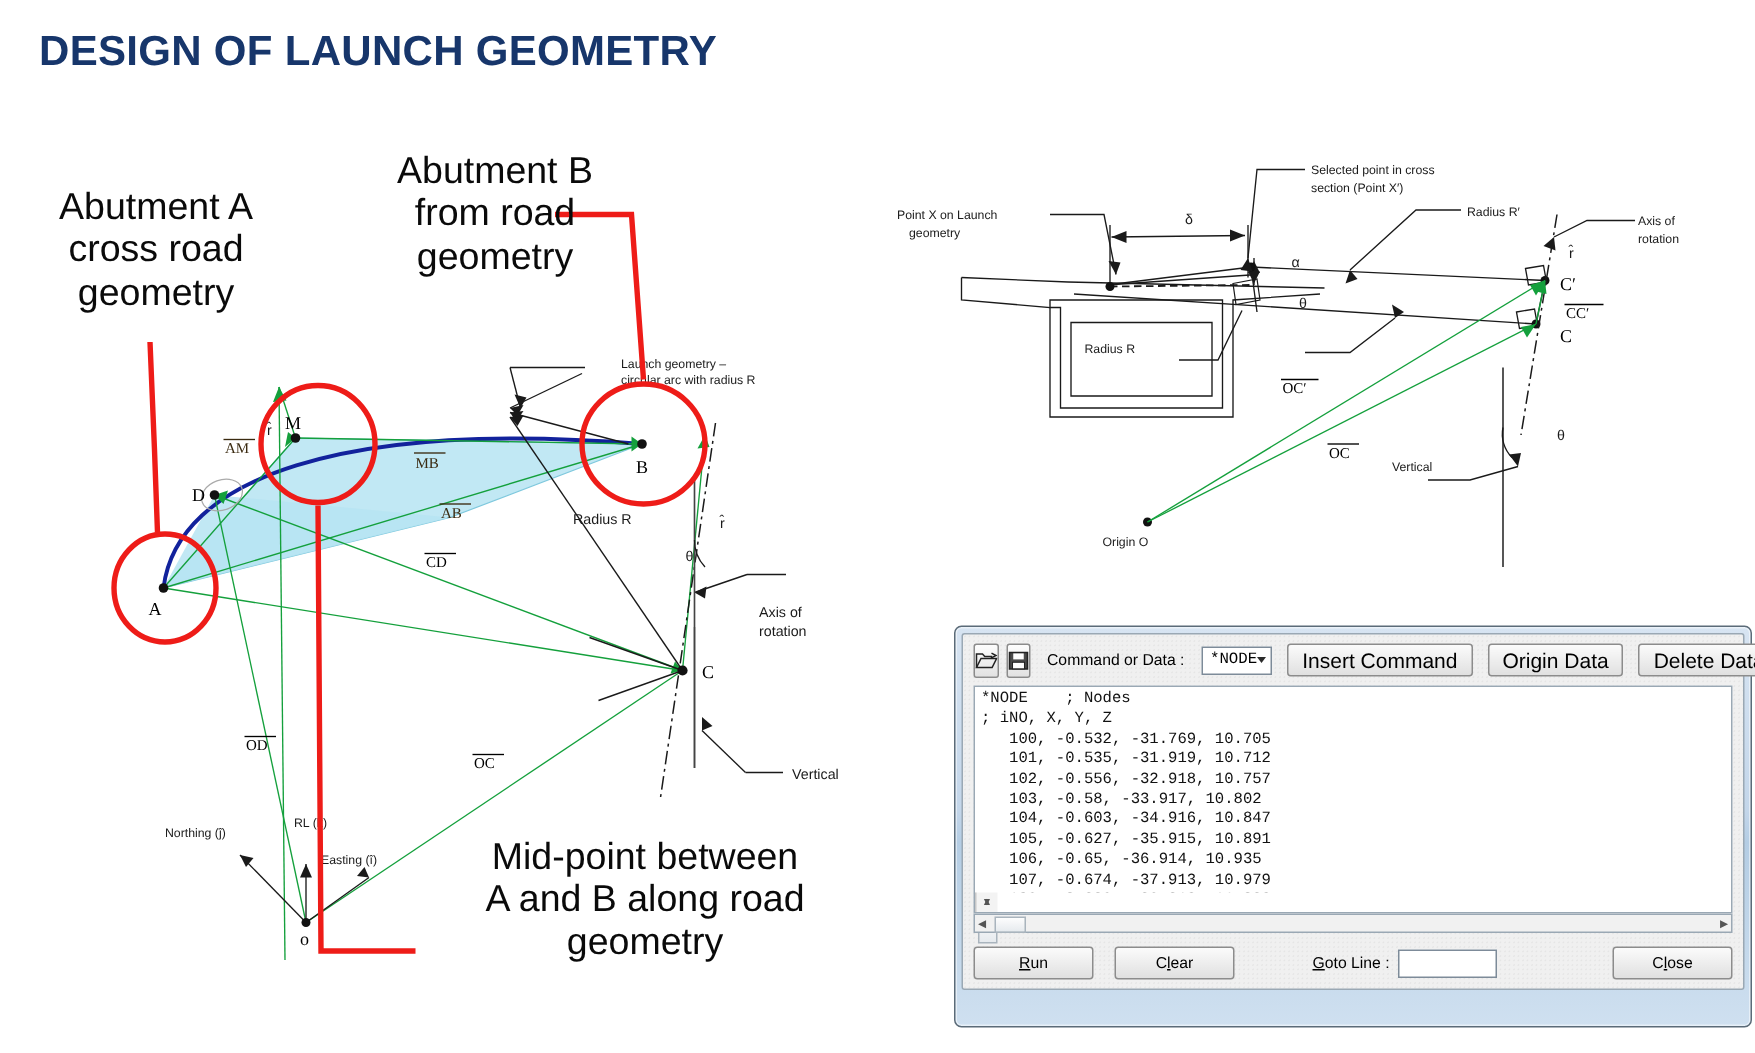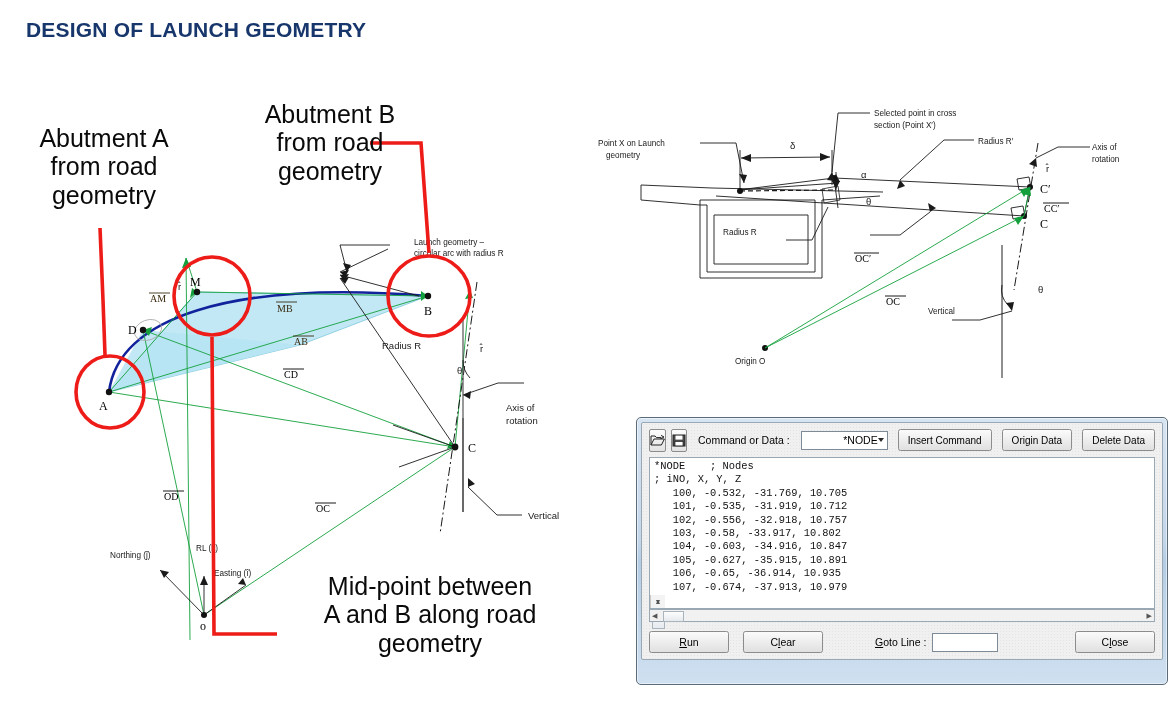--- a/index.html
+++ b/index.html
@@ -2,33 +2,33 @@
 <html><head>
 <meta charset="utf-8">
 <style>
   html,body{margin:0;padding:0;background:#ffffff;}
   body{width:1170px;height:702px;position:relative;overflow:hidden;
        font-family:"Liberation Sans",sans-serif;color:#000;}
 
   
   #slide-title{
     position:absolute;left:26px;top:18px;
-    font-size:21px;font-weight:bold;letter-spacing:.2px;
+    font-size:28px;font-weight:bold;letter-spacing:.2px;
     color:#17366b;white-space:nowrap;
   }
 
   
   .callout{
     position:absolute;font-size:25px;line-height:1.13;
     color:#0a0a0a;text-align:center;white-space:pre-line;
     font-family:"Liberation Sans",sans-serif;
   }
   #callout-a{left:6px;top:124px;width:196px;}
   #callout-b{left:230px;top:100px;width:200px;}
-  #callout-mid{left:280px;top:572px;width:300px;}
+  #callout-mid{left:280px;top:557px;width:300px;}
 
   
   svg.layer{position:absolute;left:0;top:0;width:1170px;height:702px;
             pointer-events:none;overflow:visible;}
 
   .dgm-txt{font-family:"Liberation Sans",sans-serif;font-size:9.5px;fill:#1a1a1a;}
   .dgm-txt-sm{font-family:"Liberation Sans",sans-serif;font-size:8.2px;fill:#1a1a1a;}
   .dgm-lbl{font-family:"Liberation Serif",serif;font-size:12px;fill:#000;}
   .dgm-vec{font-family:"Liberation Serif",serif;font-size:10px;fill:#3a2a10;}
   .dgm-vec2{font-family:"Liberation Serif",serif;font-size:10px;fill:#000;}
@@ -65,27 +65,27 @@
     height:238px;box-sizing:border-box;padding:6px 7px 20px 7px;position:relative;
     background-image:radial-gradient(#e4e4e4 0.6px,transparent 0.6px);
     background-size:3px 3px;
   }
   #mct-toolbar{display:flex;align-items:center;gap:5px;height:22px;}
   .tbtn{width:24px;height:21px;border:1px solid #8c8c8c;border-radius:2px;
         background:linear-gradient(180deg,#fdfdfd,#e2e2e2);
         display:flex;align-items:center;justify-content:center;}
   #lbl-cmd{font-size:10.5px;margin:0 6px 0 6px;white-space:nowrap;}
   #cmd-combo{width:158px;height:19px;border:1px solid #7d8b99;background:#fff;
-      display:flex;align-items:center;justify-content:flex-end;padding:0 3px 0 5px;
-      font-size:10.5px;box-sizing:border-box;}
+      display:flex;align-items:center;justify-content:center;padding:0 3px 0 5px;
+      font-size:10.5px;box-sizing:border-box;font-family:Liberation Mono, monospace;}
   .caret{width:0;height:0;border-left:3.5px solid transparent;border-right:3.5px solid transparent;
          border-top:4px solid #2b2b2b;}
   .pbtn{height:20px;border:1px solid #8c8c8c;border-radius:2.5px;
         background:linear-gradient(180deg,#fbfbfb,#e0e0e0);
-        font-size:10px;display:flex;align-items:center;justify-content:center;
+        font-size:14px;display:flex;align-items:center;justify-content:center;
         padding:0 9px;white-space:nowrap;margin-left:5px;}
 
   #editor-wrap{position:absolute;left:7px;right:7px;top:34px;height:150px;
       border:1px solid #9aa8b4;background:#fff;display:flex;flex-direction:column;}
   #editor{flex:1;overflow:hidden;padding:2px 0 0 4px;
       font-family:"Liberation Mono",monospace;font-size:10.4px;line-height:13.4px;
       color:#111;white-space:pre;}
   #vscroll{width:14px;border-left:1px solid #c8c8c8;background:#f3f3f3;position:relative;}
   .sb-arrow{height:13px;display:flex;align-items:center;justify-content:center;font-size:7px;color:#555;}
   #vthumb{position:absolute;left:1px;top:15px;width:11px;height:17px;
@@ -226,21 +226,21 @@
 <svg class="layer" id="red-annotations" viewBox="0 0 1170 702">
   <ellipse class="redring" cx="110" cy="392" rx="34" ry="36"></ellipse>
   <ellipse class="redring" cx="429" cy="296" rx="41" ry="40"></ellipse>
   <ellipse class="redring" cx="212" cy="296" rx="38" ry="39"></ellipse>
   <path class="redline" d="M100,228 L103,300 L105,355"></path>
   <path class="redline" d="M370,143 L421,143 L429,253"></path>
   <path class="redline" d="M212,337 L214,634 L277,634"></path>
 </svg>
 
 <div class="callout" id="callout-a">Abutment A
-from road
+cross road
 geometry</div>
 <div class="callout" id="callout-b">Abutment B
 from road
 geometry</div>
 <div class="callout" id="callout-mid">Mid-point between
 A and B along road
 geometry</div>
 
 <svg class="layer" id="right-diagram" viewBox="0 0 1170 702">
 

